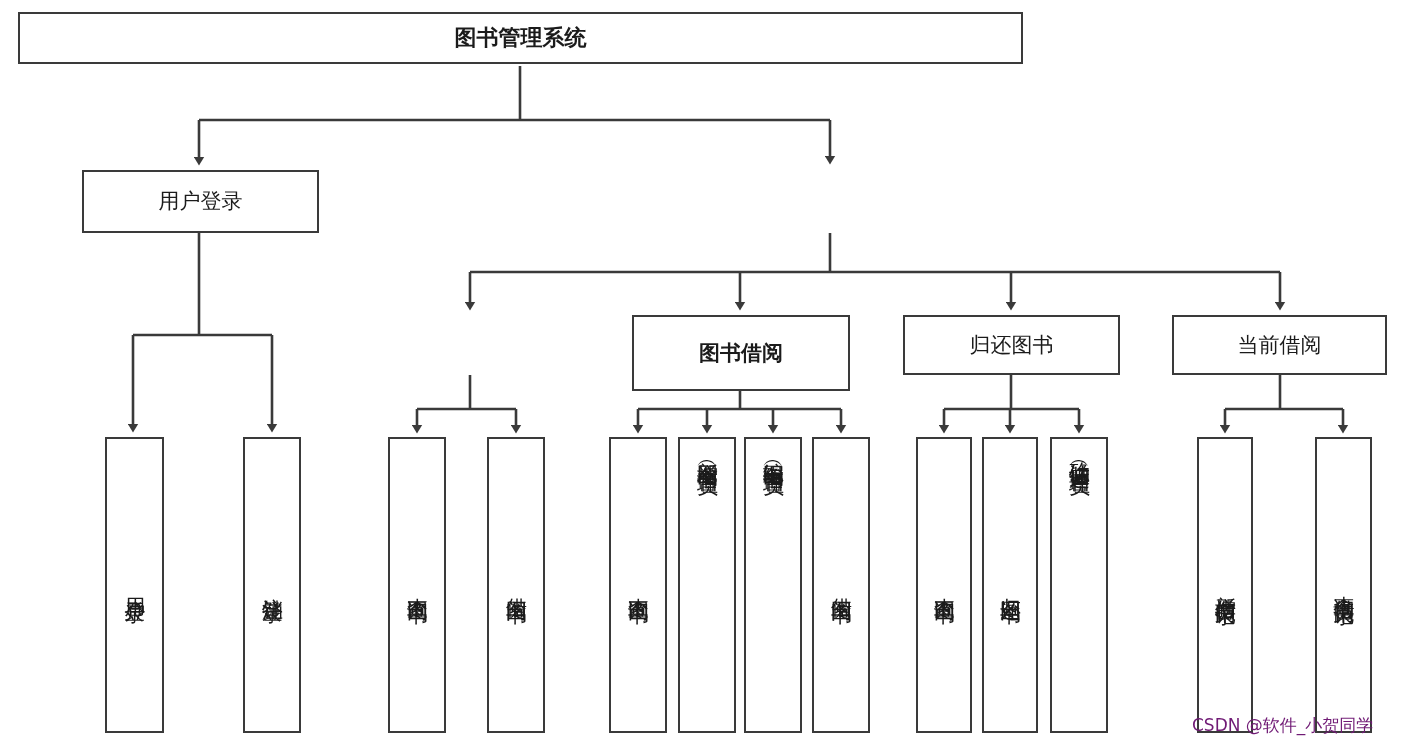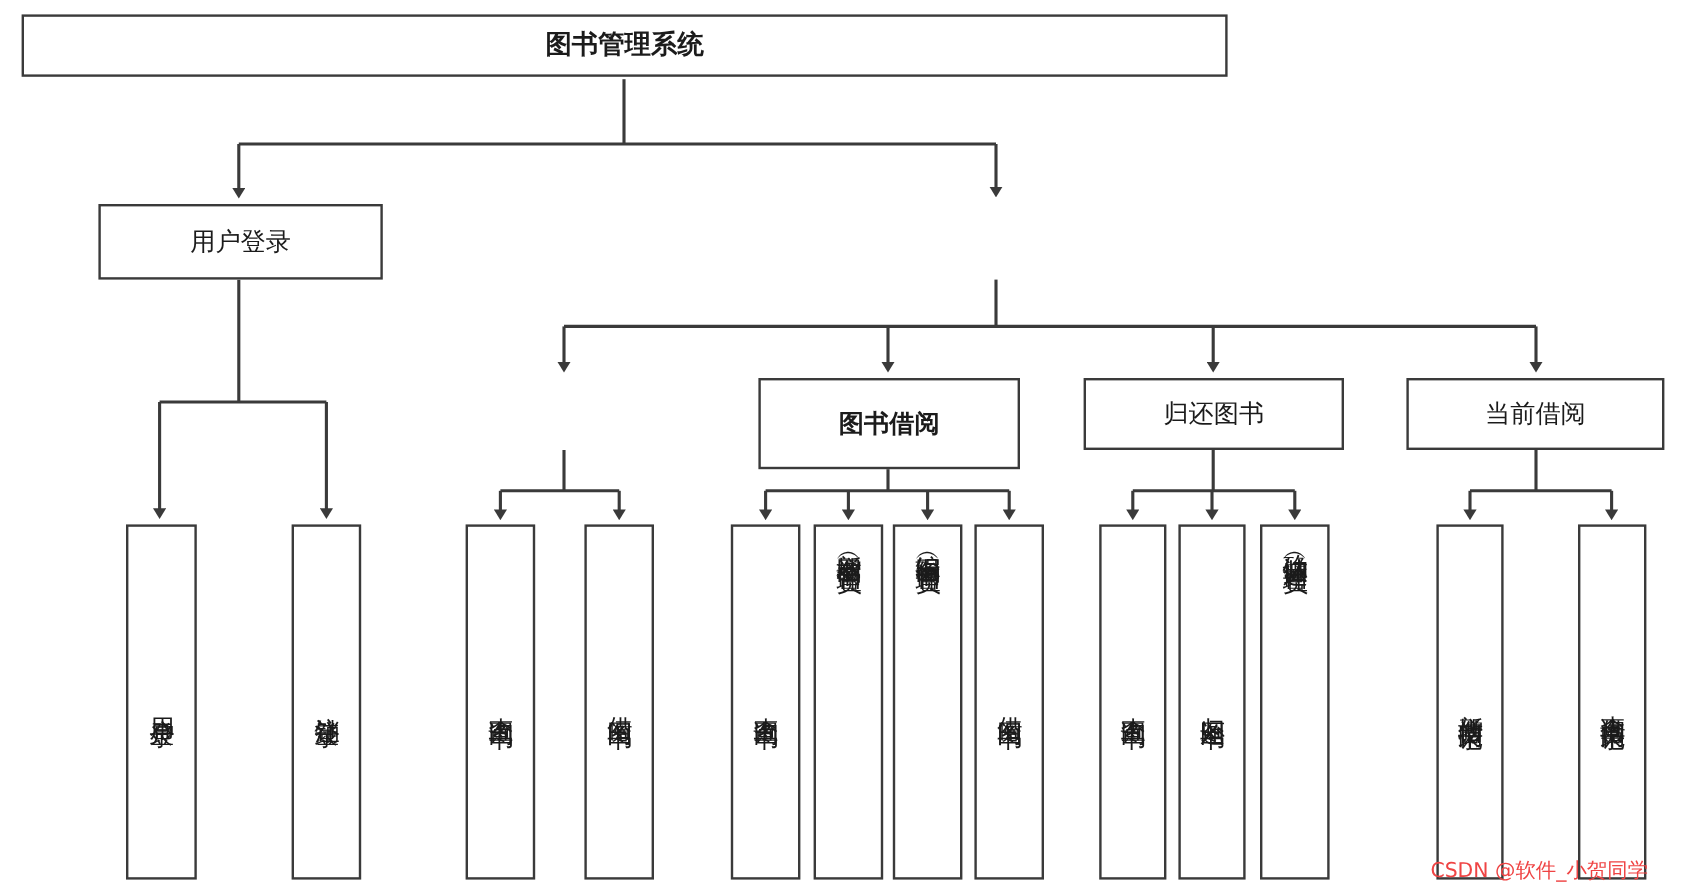--- a/index.html
+++ b/index.html
@@ -60,21 +60,21 @@
     letter-spacing: 2px;
     line-height: 1;
     white-space: nowrap;
   }
   .node.vert.topalign {
     align-items: flex-start;
     padding-top: 6px;
   }
   .watermark {
     position: absolute;
-    color: #ef4444;
+    color: #701a75;
     font-size: 17px;
     white-space: nowrap;
     user-select: none;
   }
 </style>
 </head>
 <body>
 
 <div id="canvas">
 

